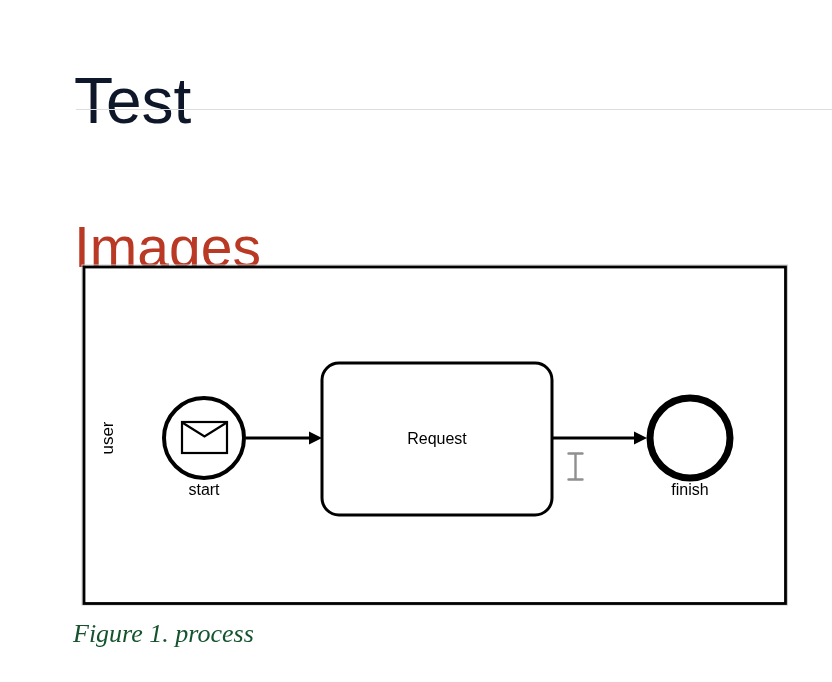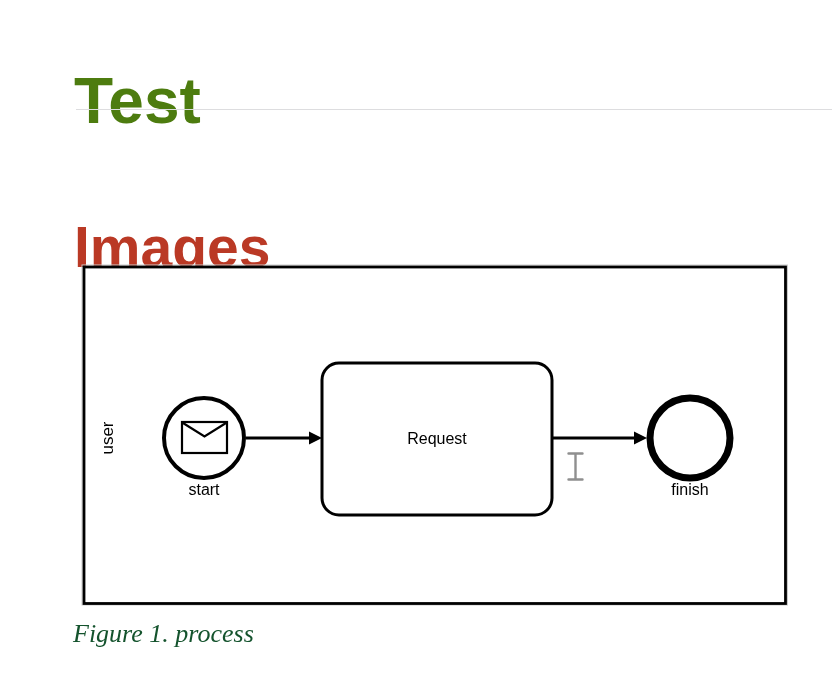--- a/index.html
+++ b/index.html
@@ -16,40 +16,40 @@
     width: 832px;
     height: 682px;
     background: #ffffff;
   }
   .doc-title {
     position: absolute;
     top: 26px;
     left: 74px;
     font-size: 64px;
     line-height: 1;
-    font-weight: 700;
-    color: #4d7c0f;
+    font-weight: 400;
+    color: #0f172a;
     letter-spacing: 0px;
     white-space: nowrap;
   }
   .header-rule {
     position: absolute;
     top: 109px;
     left: 76px;
     right: 0;
     height: 1px;
     background: #dddddf;
   }
   .section-heading {
     position: absolute;
     top: 172px;
     left: 74px;
     font-size: 57px;
     line-height: 1;
-    font-weight: 700;
+    font-weight: 400;
     color: #ba3925;
     white-space: nowrap;
   }
   .figure-image {
     position: absolute;
     top: 264px;
     left: 81px;
     width: 708px;
     height: 343px;
   }

